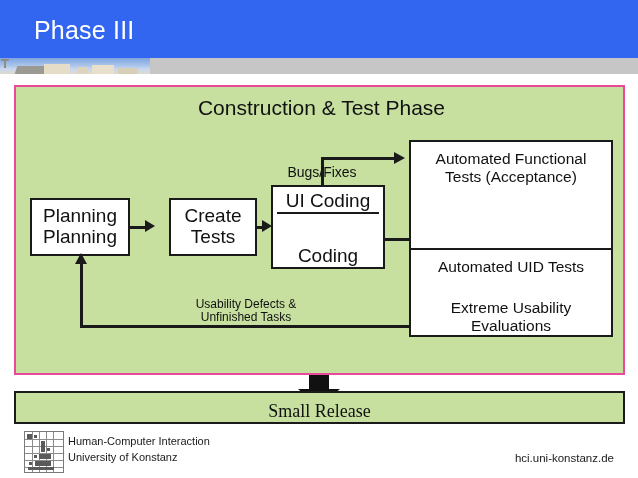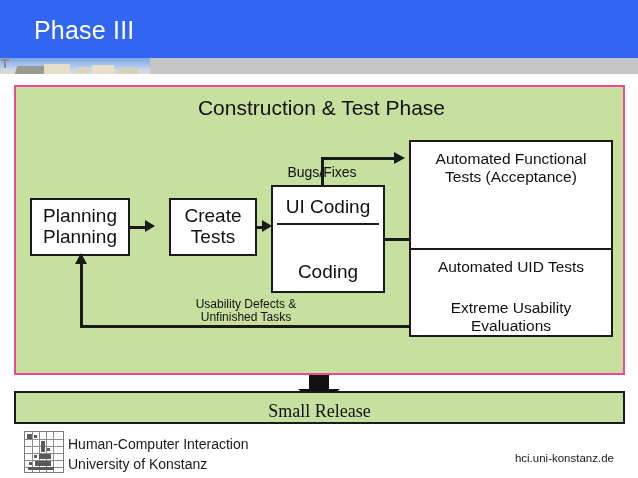--- a/index.html
+++ b/index.html
@@ -104,21 +104,21 @@
     width: 100px; height: 58px;
     font-size: 19px;
   }
   #box-create-tests {
     left: 153px; top: 111px;
     width: 88px; height: 58px;
     font-size: 19px;
   }
   #box-coding {
     left: 255px; top: 98px;
-    width: 114px; height: 108px;
+    width: 114px; height: 84px;
     padding: 4px;
     justify-content: flex-start;
     gap: 32px;
   }
   #coding-ui {
     width: 100%;
     height: 34px;
     display: flex; align-items: center; justify-content: center;
     font-size: 19px;
     border-bottom: 2px solid #1a1a1a;
@@ -279,21 +279,21 @@
     box-sizing: border-box;
     overflow: hidden;
   }
   #footer-logo .gl { position: absolute; background: #8c8c8c; }
   #footer-logo .gv { width: 1px; height: 100%; top: 0; }
   #footer-logo .gh { height: 1px; width: 100%; left: 0; }
   #footer-logo .blk { position: absolute; background: #5a5a5a; }
   #footer-org {
     position: absolute;
     left: 68px; top: 6px;
-    font-size: 14px;
+    font-size: 11px;
     color: #1a1a1a;
     line-height: 1.45;
   }
   #footer-url {
     position: absolute;
     right: 24px; top: 24px;
     font-size: 11.5px;
     color: #1a1a1a;
     white-space: nowrap;
   }

